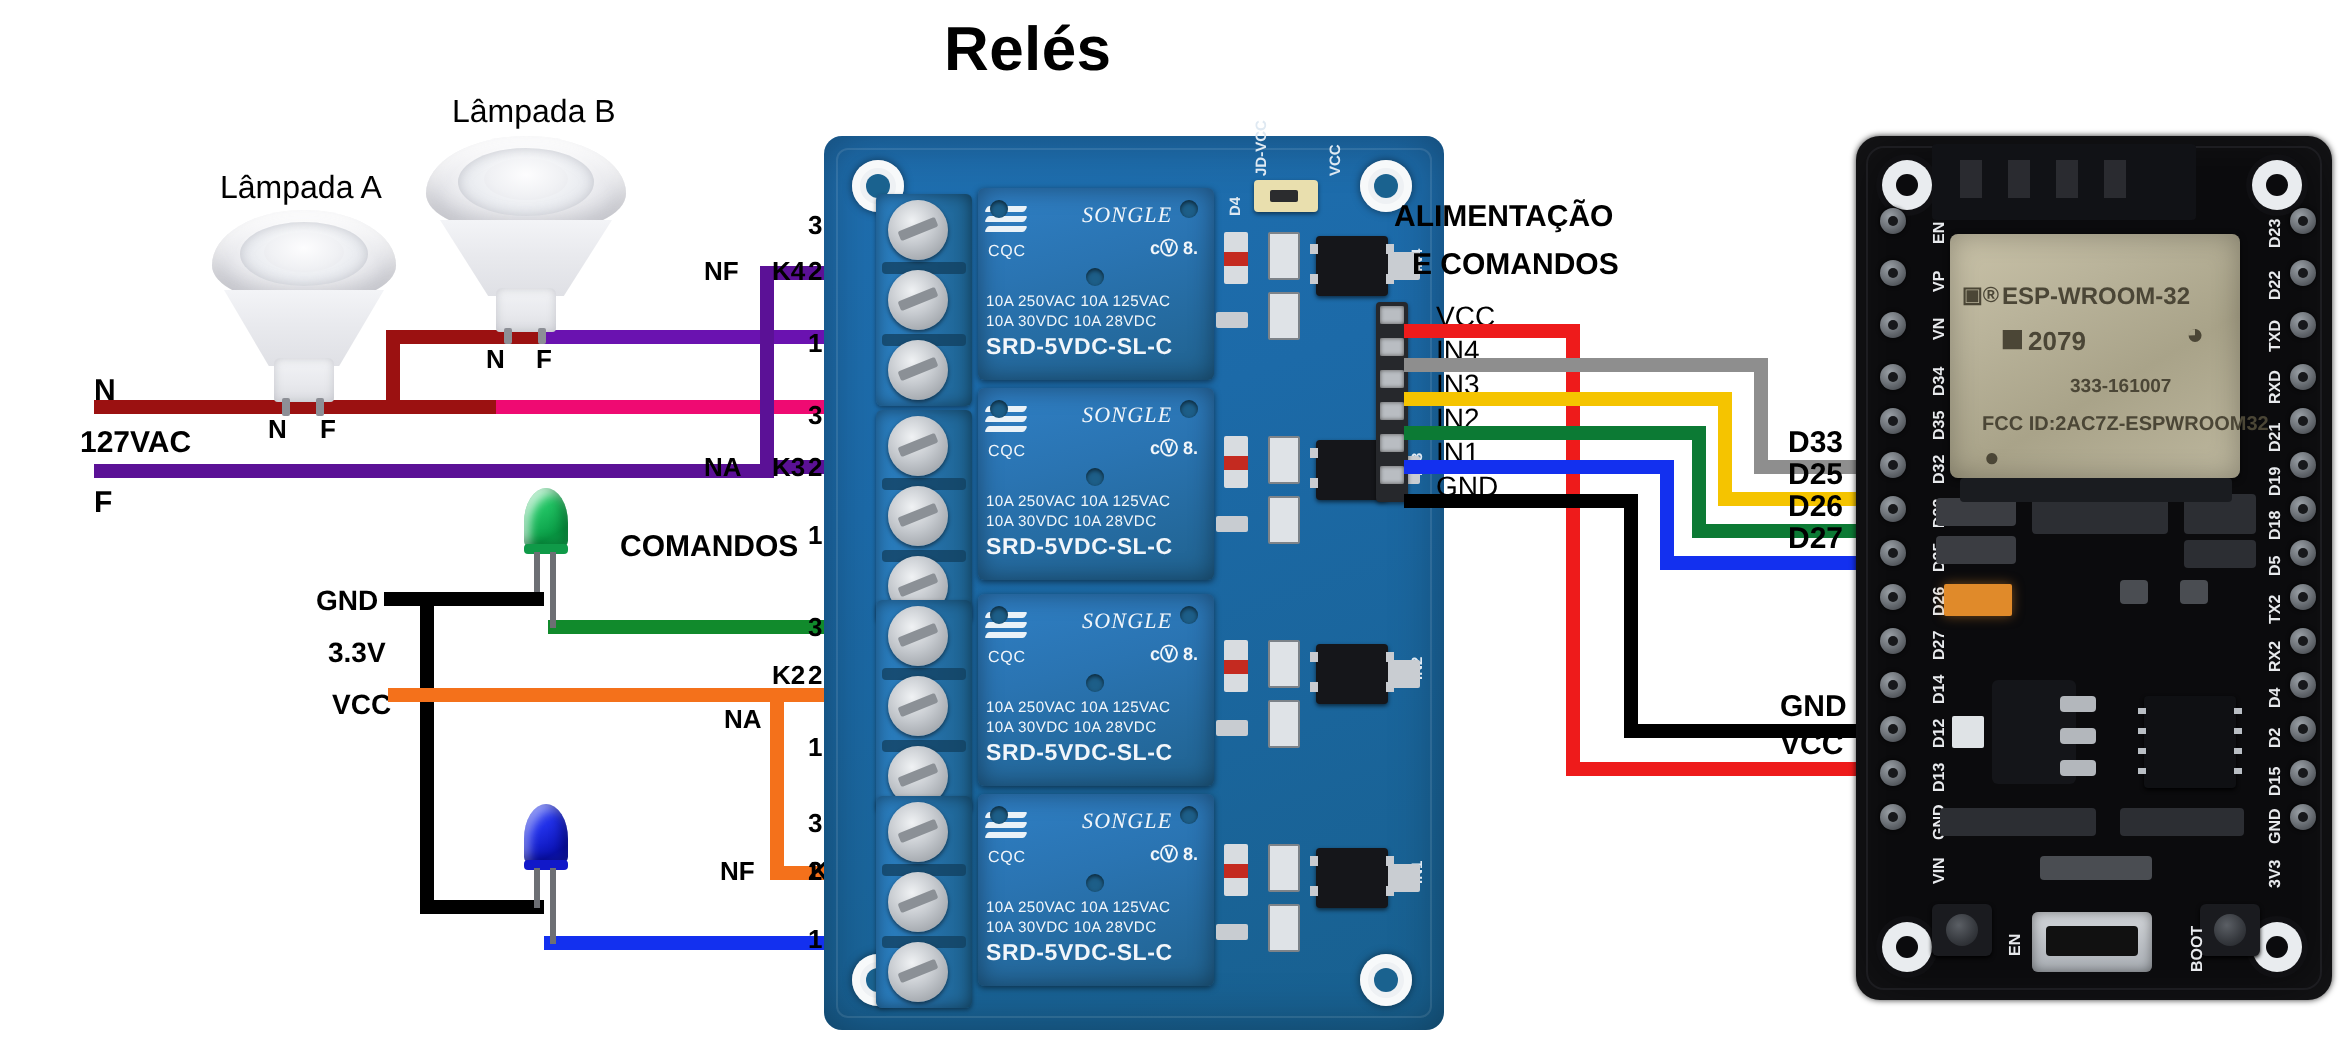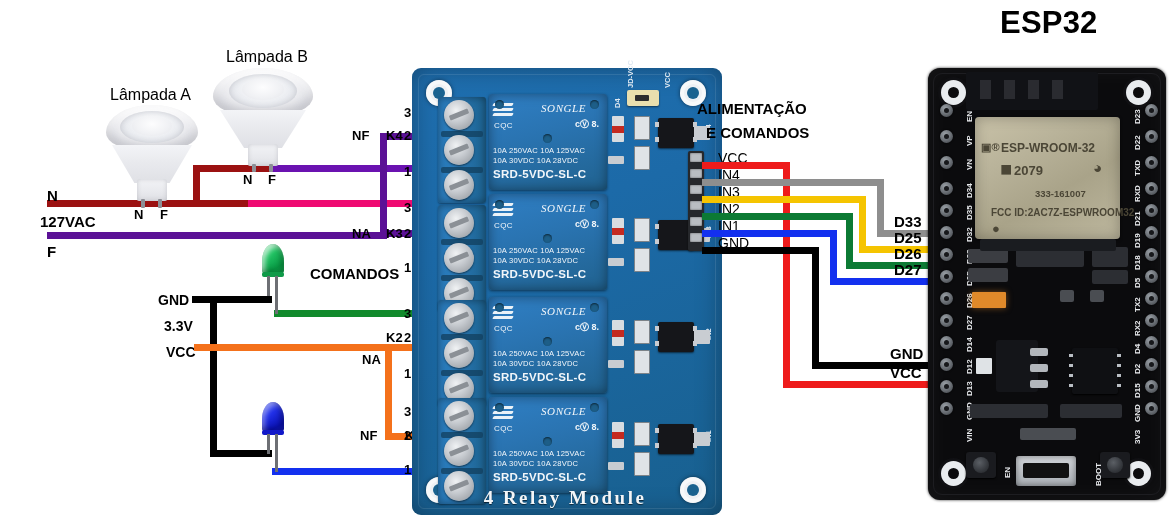--- a/index.html
+++ b/index.html
@@ -117,21 +117,21 @@
   #usb::after{content:"";position:absolute;left:7px;top:7px;right:7px;bottom:8px;background:#111;border-radius:2px;}
   .chipq{position:absolute;background:#0f1013;border-radius:2px;box-shadow:0 1px 2px #000;}
   .chipq i{position:absolute;background:#b9bec4;}
   .ledsm{position:absolute;border-radius:1px;}
 </style>
 </head>
 <body>
 
 <div id="stage">
 
-  <div class="ttl" id="title-esp32">ESP32</div>
+  <div class="ttl" id="title-reles">Relés</div>
 
   <div class="w wh" style="left:47px;top:200px;width:150px;background:#9b1111;"></div>
   <div class="w wv" style="left:193px;top:165px;height:42px;background:#9b1111;"></div>
   <div class="w wh" style="left:193px;top:165px;width:100px;background:#9b1111;"></div>
   <div class="w wh" style="left:190px;top:200px;width:65px;background:#9b1111;"></div>
   <div class="w wh" style="left:285px;top:165px;width:75px;background:#9b1111;"></div>
 
   <div class="w wh" style="left:248px;top:200px;width:200px;background:#ef0a72;"></div>
 
   <div class="w wh" style="left:272px;top:165px;width:176px;background:#6a12b0;"></div>
@@ -389,21 +389,20 @@
 
     <div class="silk-v" style="left:292px;top:68px;">IN4</div>
     <div class="silk-v" style="left:292px;top:170px;">IN3</div>
     <div class="silk-v" style="left:292px;top:272px;">IN2</div>
     <div class="silk-v" style="left:292px;top:374px;">IN1</div>
     <div class="pad" style="left:282px;top:58px;width:16px;height:14px;background:#c9cdd2;"></div>
     <div class="pad" style="left:282px;top:160px;width:16px;height:14px;background:#c9cdd2;"></div>
     <div class="pad" style="left:282px;top:262px;width:16px;height:14px;background:#c9cdd2;"></div>
     <div class="pad" style="left:282px;top:364px;width:16px;height:14px;background:#c9cdd2;"></div>
   </div>
-  <div id="board-name">4 Relay Module</div>
 
   <div id="hdr-pins">
     <div class="hp" style="top:2px;"></div>
     <div class="hp" style="top:18px;"></div>
     <div class="hp" style="top:34px;"></div>
     <div class="hp" style="top:50px;"></div>
     <div class="hp" style="top:66px;"></div>
     <div class="hp" style="top:82px;"></div>
   </div>
 

